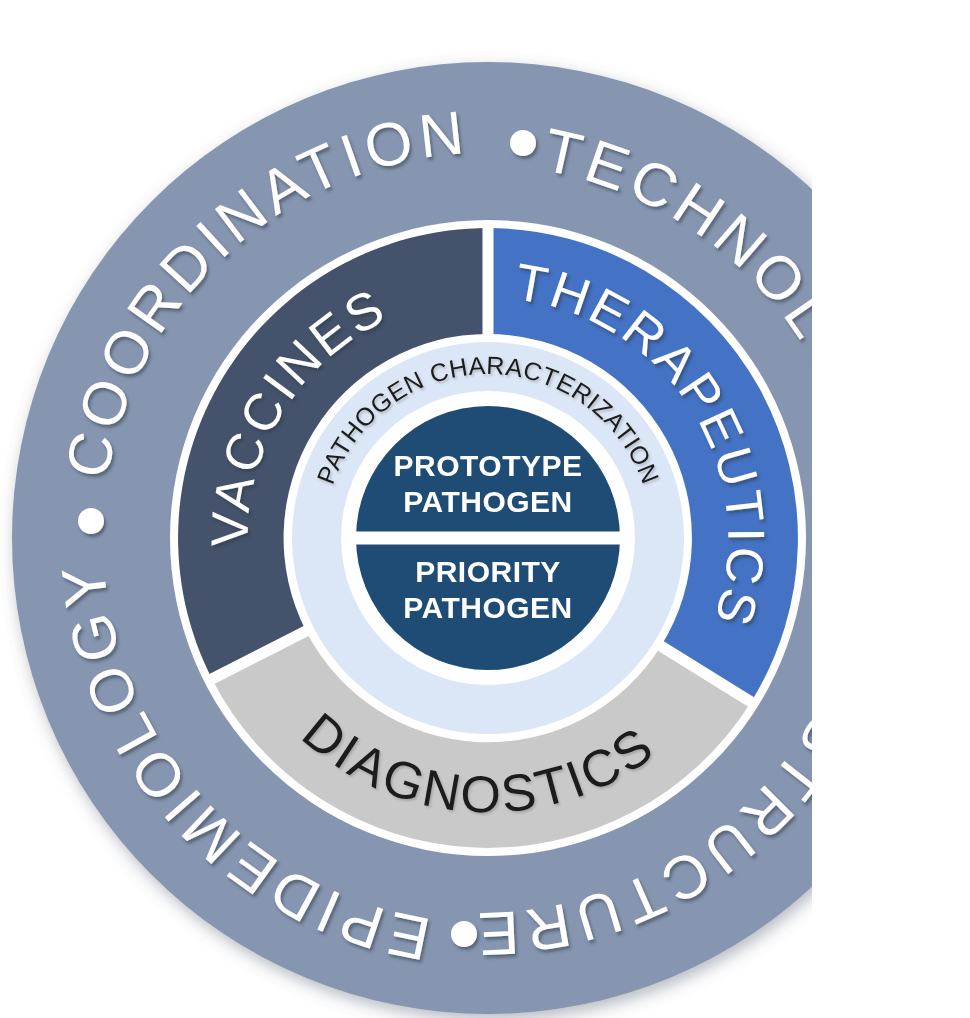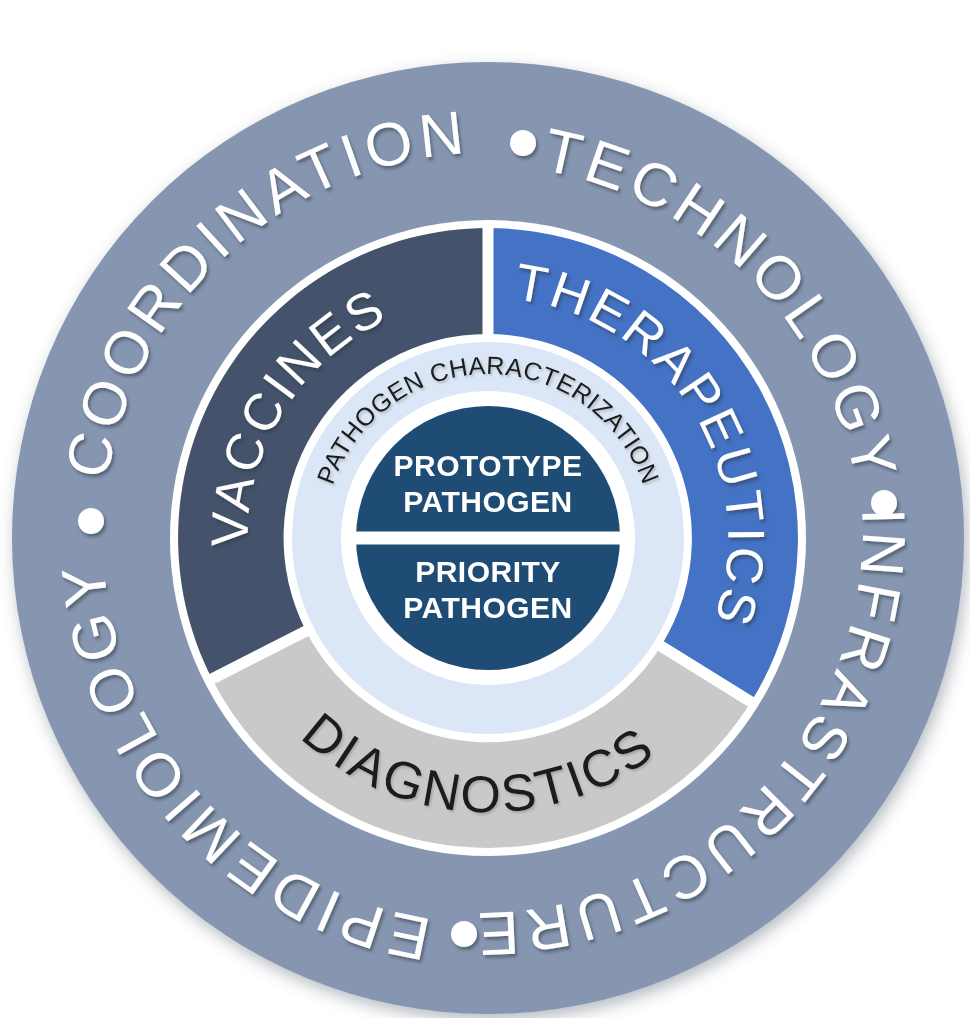--- a/index.html
+++ b/index.html
@@ -1,16 +1,16 @@
 <!DOCTYPE html>
 <html><head>
 <meta charset="utf-8">
 <style>
   html,body{margin:0;padding:0;background:#ffffff;}
-  .stage{width:970px;height:1018px;background:#ffffff;overflow:hidden;border-radius:17px;}
+  .stage{width:812px;height:1018px;background:#ffffff;overflow:hidden;border-radius:17px;}
   svg{display:block;}
   text{font-family:"Liberation Sans", sans-serif; text-anchor:middle;}
   .ring-label{font-size:61px;letter-spacing:5px;font-weight:400;}
   .seg-label{font-size:52px;letter-spacing:3px;font-weight:400;}
   .char-label{font-size:25px;letter-spacing:0.5px;font-weight:400;}
   .core-label{font-size:30px;letter-spacing:0.5px;font-weight:700;}
 </style>
 </head>
 <body>
 

